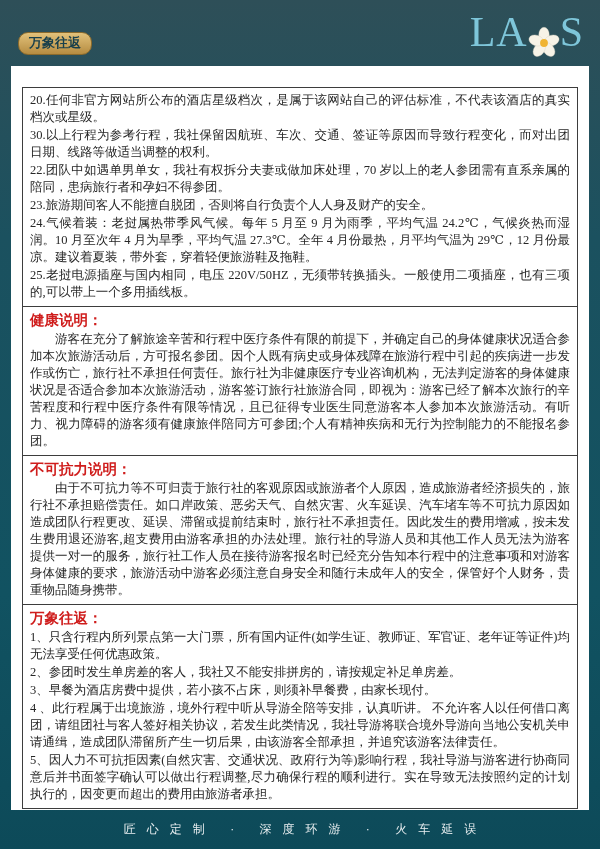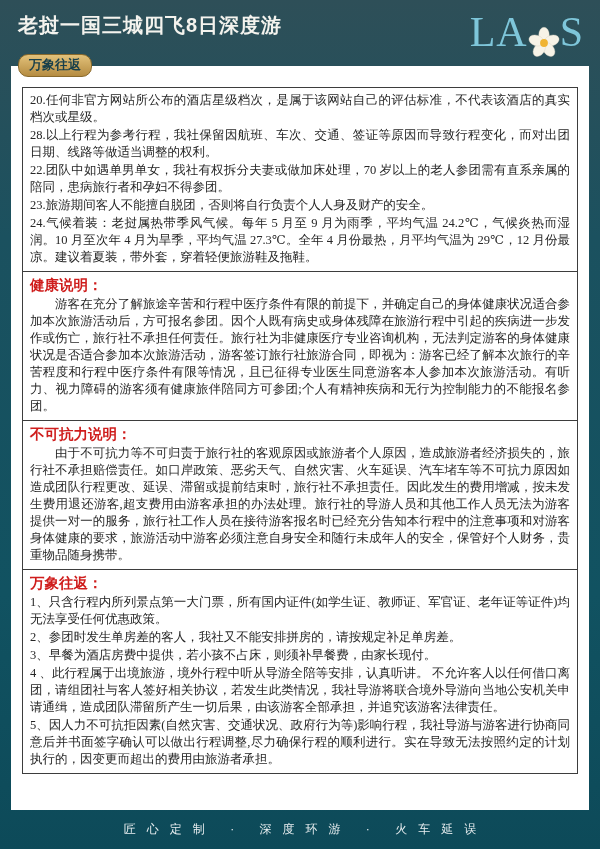--- a/index.html
+++ b/index.html
@@ -93,21 +93,20 @@
     font-size: 12px;
     letter-spacing: 11px;
     text-indent: 11px;
     white-space: nowrap;
   }
 </style>
 </head>
 <body>
 
 <div class="header">
-  <div class="page-title">老挝一国三城四飞8日深度游</div>
   <div class="route-badge">万象往返</div>
   <div class="logo">
     <span>LA</span>
     <span class="flower">
       <svg viewBox="0 0 40 40" width="34" height="34">
         <g fill="#f7f3e7" stroke="#d8d2c0" stroke-width="0.4">
           <g transform="rotate(0,20,20)">
               <ellipse cx="20" cy="10.5" rx="6.2" ry="9"></ellipse>
             </g>
           <g transform="rotate(72,20,20)">
@@ -128,24 +127,25 @@
     </span>
     <span>S</span>
   </div>
 </div>
 
 <div class="card">
   <div class="notes-table">
 
     <section>
       <p>20.任何非官方网站所公布的酒店星级档次，是属于该网站自己的评估标准，不代表该酒店的真实档次或星级。</p>
-      <p>28.以上行程为参考行程，我社保留因航班、车次、交通、签证等原因而导致行程变化，而对出团日期、线路等做适当调整的权利。</p>
+      <p>30.以上行程为参考行程，我社保留因航班、车次、交通、签证等原因而导致行程变化，而对出团日期、线路等做适当调整的权利。</p>
       <p>22.团队中如遇单男单女，我社有权拆分夫妻或做加床处理，70 岁以上的老人参团需有直系亲属的陪同，患病旅行者和孕妇不得参团。</p>
       <p>23.旅游期间客人不能擅自脱团，否则将自行负责个人人身及财产的安全。</p>
       <p>24.气候着装：老挝属热带季风气候。每年 5 月至 9 月为雨季，平均气温 24.2℃，气候炎热而湿润。10 月至次年 4 月为旱季，平均气温 27.3℃。全年 4 月份最热，月平均气温为 29℃，12 月份最凉。建议着夏装，带外套，穿着轻便旅游鞋及拖鞋。</p>
+      <p>25.老挝电源插座与国内相同，电压 220V/50HZ，无须带转换插头。一般使用二项插座，也有三项的,可以带上一个多用插线板。</p>
     </section>
 
     <section>
       <div class="sec-heading">健康说明：</div>
       <p class="indent">游客在充分了解旅途辛苦和行程中医疗条件有限的前提下，并确定自己的身体健康状况适合参加本次旅游活动后，方可报名参团。因个人既有病史或身体残障在旅游行程中引起的疾病进一步发作或伤亡，旅行社不承担任何责任。旅行社为非健康医疗专业咨询机构，无法判定游客的身体健康状况是否适合参加本次旅游活动，游客签订旅行社旅游合同，即视为：游客已经了解本次旅行的辛苦程度和行程中医疗条件有限等情况，且已征得专业医生同意游客本人参加本次旅游活动。有听力、视力障碍的游客须有健康旅伴陪同方可参团;个人有精神疾病和无行为控制能力的不能报名参团。</p>
     </section>
 
     <section>
       <div class="sec-heading">不可抗力说明：</div>
       <p class="indent">由于不可抗力等不可归责于旅行社的客观原因或旅游者个人原因，造成旅游者经济损失的，旅行社不承担赔偿责任。如口岸政策、恶劣天气、自然灾害、火车延误、汽车堵车等不可抗力原因如造成团队行程更改、延误、滞留或提前结束时，旅行社不承担责任。因此发生的费用增减，按未发生费用退还游客,超支费用由游客承担的办法处理。旅行社的导游人员和其他工作人员无法为游客提供一对一的服务，旅行社工作人员在接待游客报名时已经充分告知本行程中的注意事项和对游客身体健康的要求，旅游活动中游客必须注意自身安全和随行未成年人的安全，保管好个人财务，贵重物品随身携带。</p>

